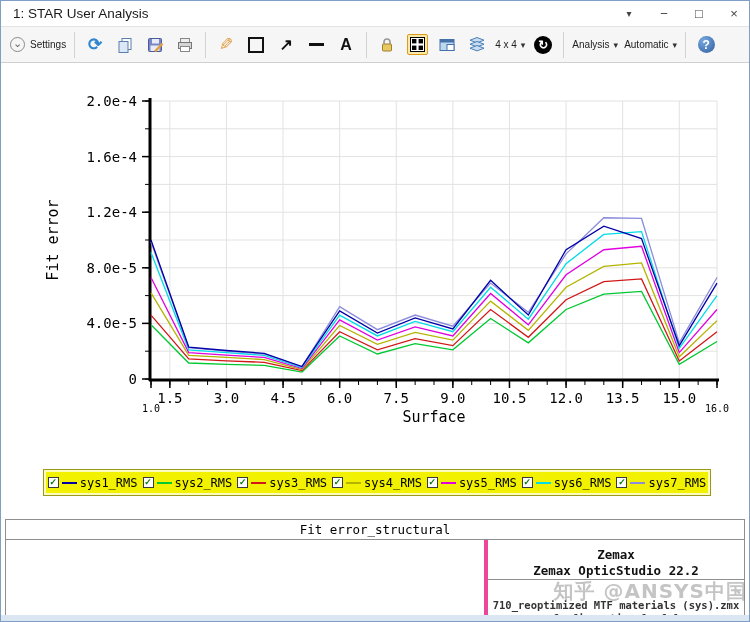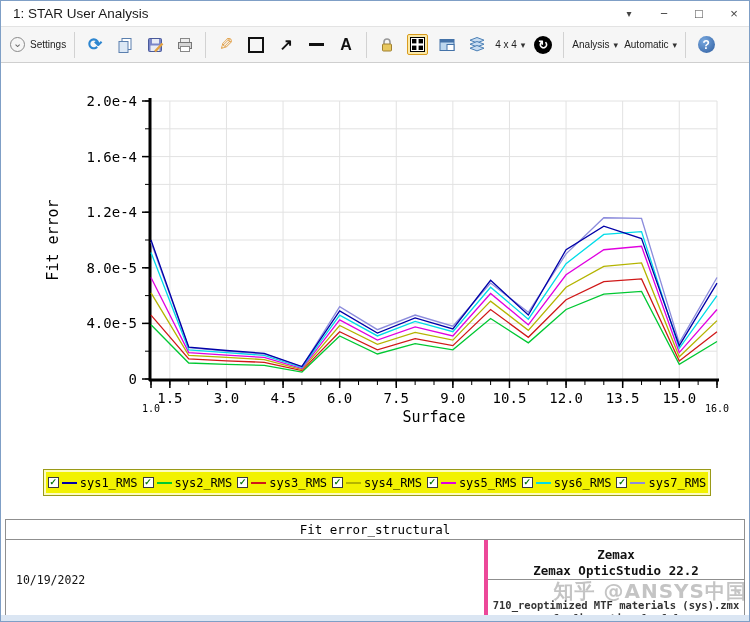--- a/index.html
+++ b/index.html
@@ -324,21 +324,20 @@
       <span class="leg-check">✓</span>
       <span class="leg-dash" style="background: rgb(140, 140, 220);"></span>
       <span class="leg-label">sys7_RMS</span>
     </div>
   </div>
 
   <div class="bottom-panel">
     <div class="bp-header">Fit error_structural</div>
     <div class="bp-body">
       <div class="bp-left">
-        <div>10/19/2022</div>
         
         
         
         
       </div>
       <div class="bp-right">
         <div class="bp-right-top">
           <div>Zemax</div>
           <div>Zemax OpticStudio 22.2</div>
         </div>

